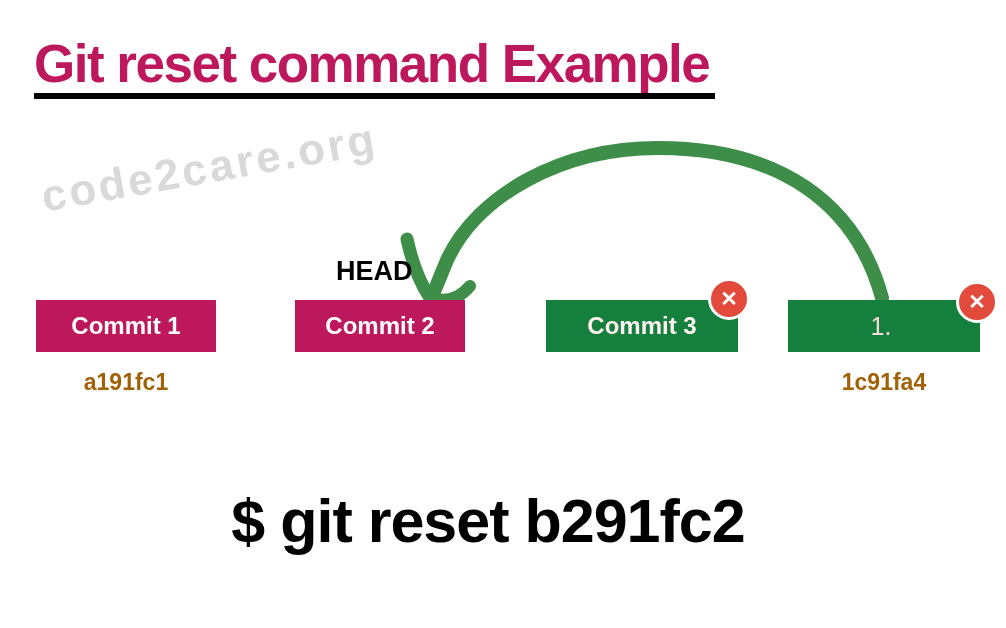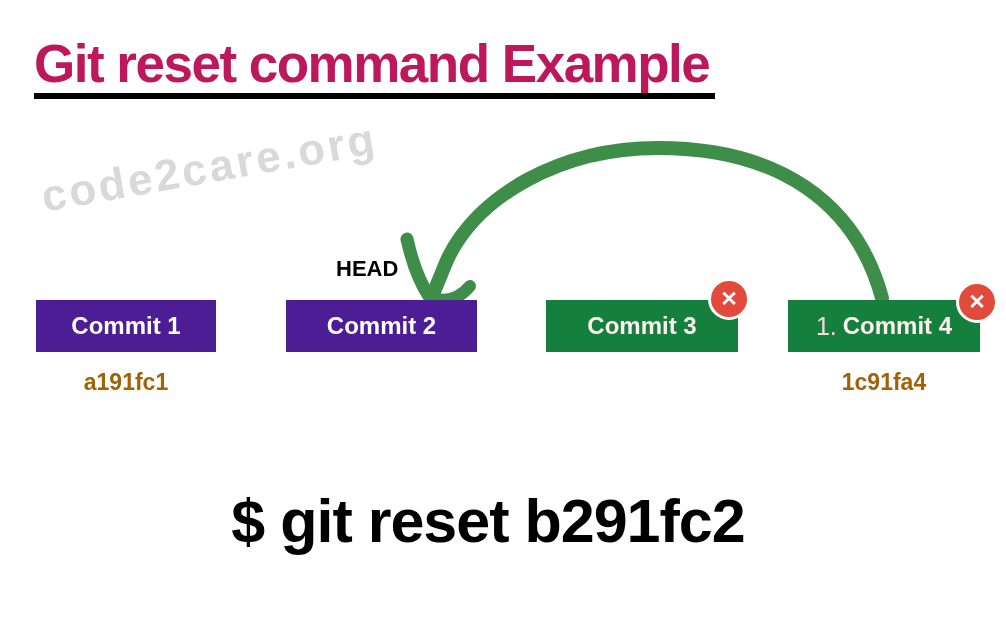--- a/index.html
+++ b/index.html
@@ -25,29 +25,29 @@
     font-size:44px;font-weight:700;letter-spacing:3px;
     color:#d9d9d9;
     transform:rotate(-10deg);
     transform-origin:left center;
     white-space:nowrap;
     user-select:none;
   }
   .arrow-svg{position:absolute;left:0;top:0;pointer-events:none;}
   .head-label{
     position:absolute;left:336px;top:256px;
-    font-size:22px;font-weight:800;color:#000;
+    font-size:27px;font-weight:800;color:#000;
   }
   .commit-box{
     position:absolute;top:300px;height:52px;
     display:flex;align-items:center;justify-content:center;
     font-size:24px;font-weight:700;
     white-space:nowrap;
   }
-  .commit-box.kept{background:#4c1d95;color:#ffffff;}
+  .commit-box.kept{background:#be185d;color:#ffffff;}
   .commit-box.removed{background:#15803d;color:#fdf0ee;}
   .commit-box .prefix{
     font-weight:400;color:#f6dcd8;margin-right:6px;font-size:25px;
   }
   .hash{
     position:absolute;top:368px;height:28px;
     display:flex;align-items:center;justify-content:center;
     font-size:23px;font-weight:700;color:#a16207;
   }
   .badge{
@@ -83,29 +83,28 @@
     <path d="M 407 239 C 412 262 420 283 430 298" fill="none" stroke="#3e8e49" stroke-width="13" stroke-linecap="round"></path>
 
     <path d="M 431 297 C 446 303 459 299 470 286" fill="none" stroke="#3e8e49" stroke-width="12" stroke-linecap="round"></path>
   </svg>
 
   <div class="head-label">HEAD</div>
 
   <div class="commit-box kept" style="left:36px;width:180px">
     <span>Commit 1</span>
   </div>
-  <div class="commit-box kept" style="left:286px;width:191px">
+  <div class="commit-box kept" style="left:295px;width:170px">
     <span>Commit 2</span>
   </div>
   <div class="commit-box removed" style="left:546px;width:192px">
     <span>Commit 3</span>
   </div>
   <div class="commit-box removed" style="left:788px;width:192px">
     <span class="prefix">1.</span>
-    <span>Commit 4</span>
   </div>
 
   <div class="badge" style="left:708px;top:278px">
     <span class="x-glyph">✕</span>
   </div>
   <div class="badge" style="left:956px;top:281px">
     <span class="x-glyph">✕</span>
   </div>
 
   <div class="hash" style="left:36px;width:180px">a191fc1</div>

